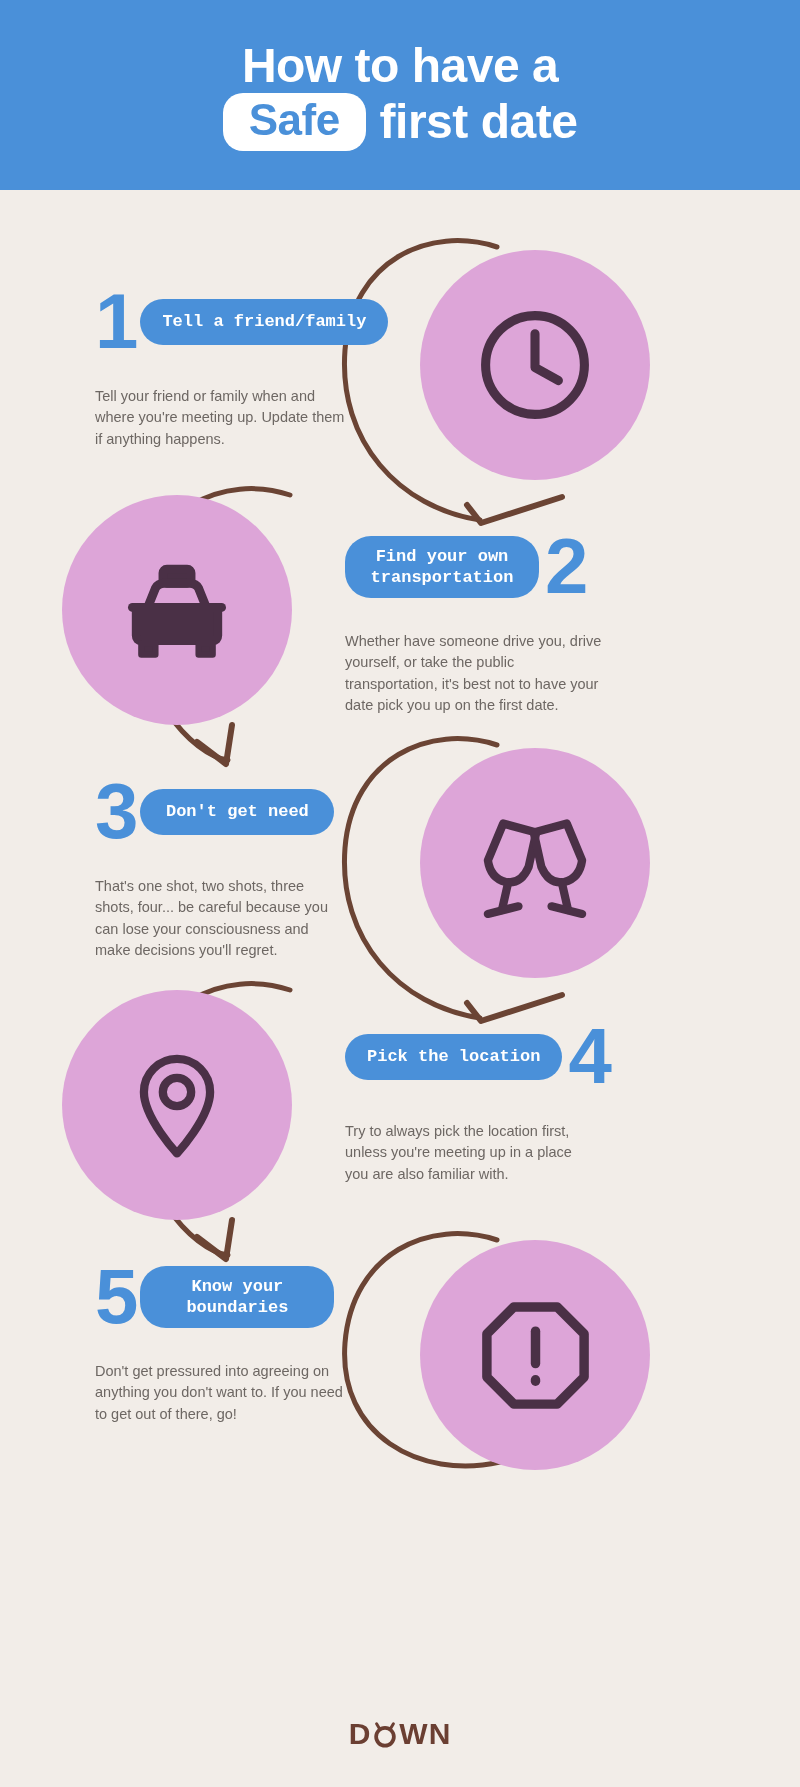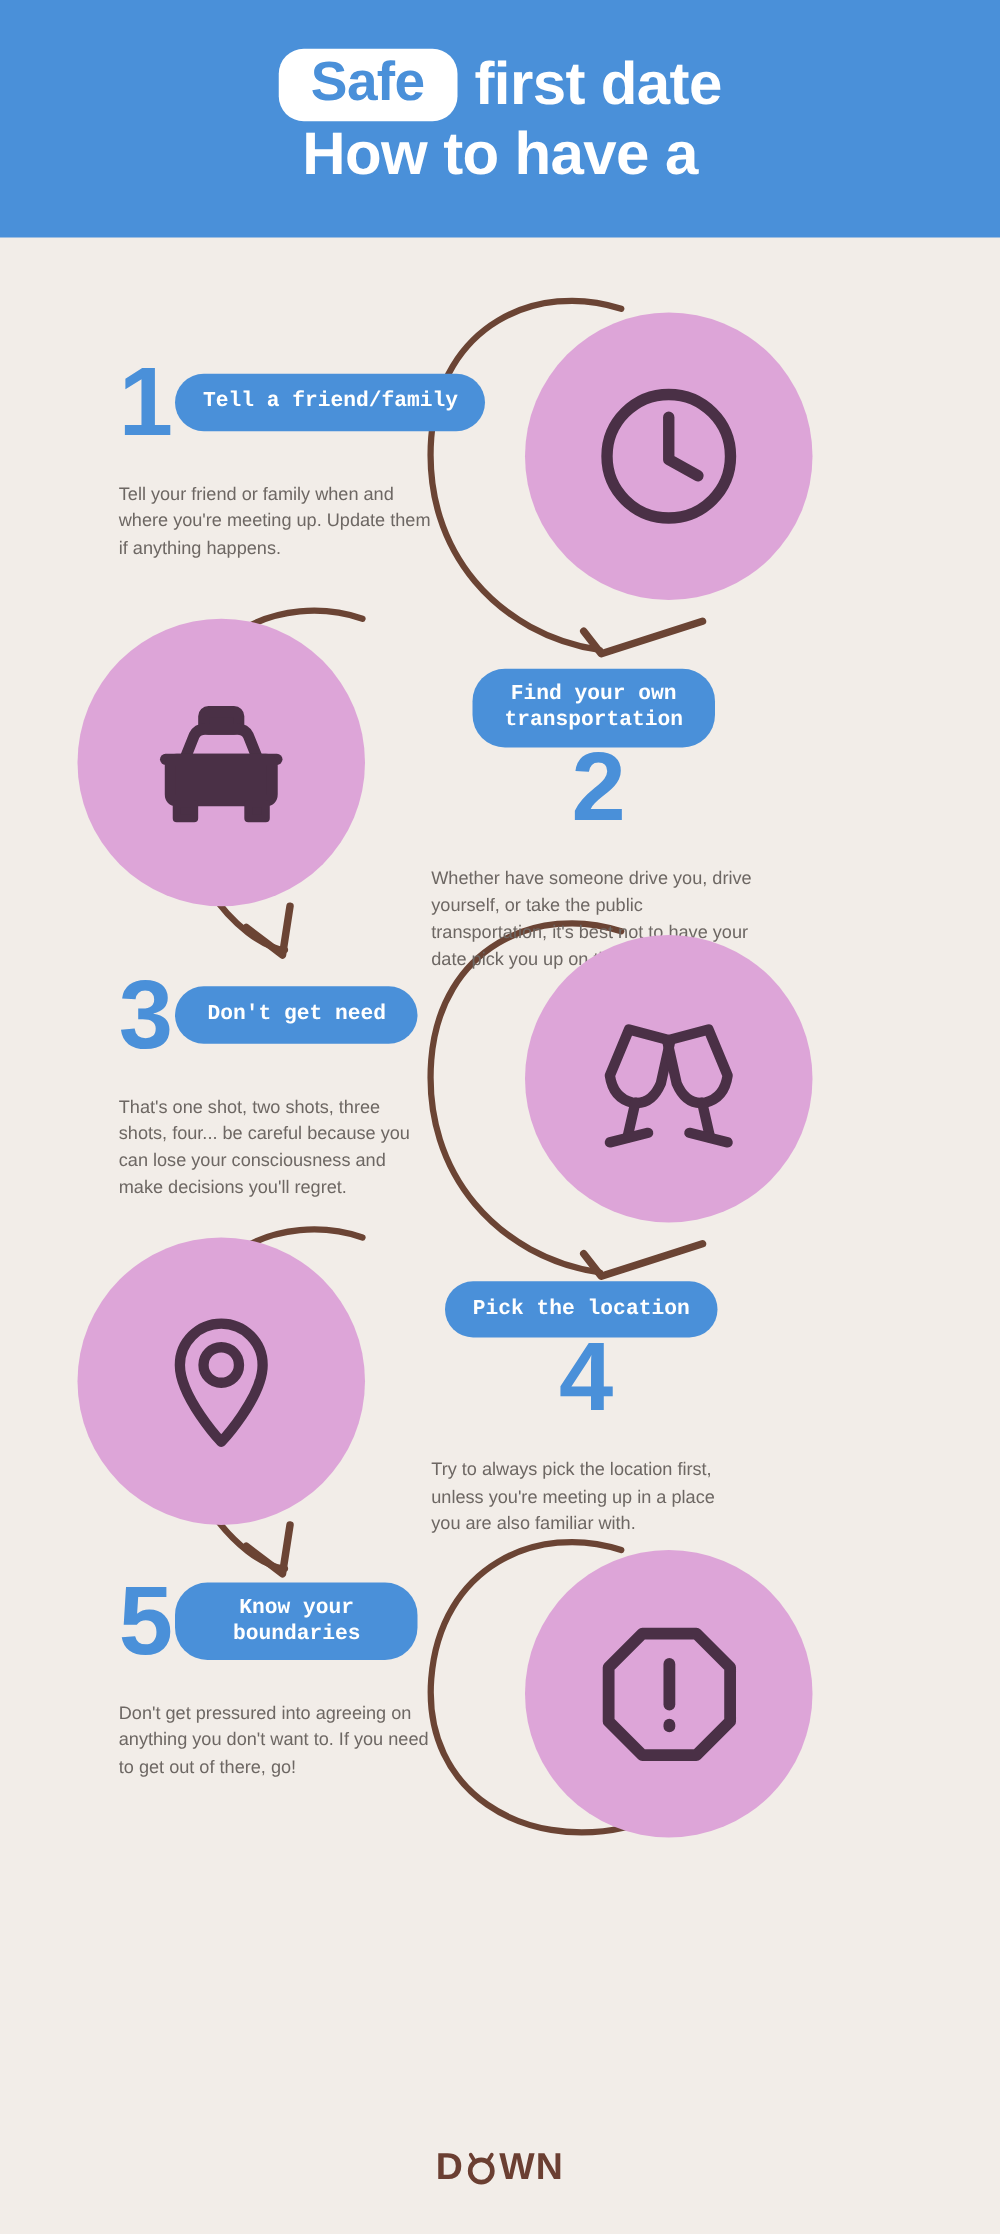--- a/index.html
+++ b/index.html
@@ -44,41 +44,41 @@
     padding:12px 22px;min-width:150px;
     display:flex;align-items:center;justify-content:center;font-family:Liberation Mono, monospace;
   }
   .pill.two-line{padding:10px 22px;}
   .desc{
     color:#6d6763;font-size:14.5px;line-height:1.48;margin-top:32px;
     max-width:250px;
   }
   .step.left .step-head{flex-direction:row;}
   .step.left .step-num{margin-right:4px;}
-  .step.right .step-head{flex-direction:column;}
+  .step.right .step-head{flex-direction:row;}
   .step.right .step-num{margin-left:6px;}
 
   .footer{
     position:absolute;left:0;bottom:36px;width:800px;text-align:center;
   }
   .logo{
     display:inline-flex;align-items:center;justify-content:center;
     color:#6b3f32;font-size:30px;font-weight:bold;letter-spacing:1px;
   }
   .logo svg{display:block;}
 </style>
 </head>
 <body>
 
 <div class="header">
+  <div class="title-line">How to have a</div>
   <div class="title-line title-line2">
     <span class="safe-pill">Safe</span>
     <span>first date</span>
   </div>
-  <div class="title-line">How to have a</div>
 </div>
 
 <div class="canvas">
 
   <svg class="arrows" viewBox="0 0 800 1597">
     <g fill="none" stroke="#6b4434" stroke-width="5" stroke-linecap="round" stroke-linejoin="round">
 
       <path d="M497,57 C430,35 352,70 345,160 C338,252 400,318 480,330"></path>
       <path d="M467,315 L481,333 L562,307" stroke-width="6"></path>
 

